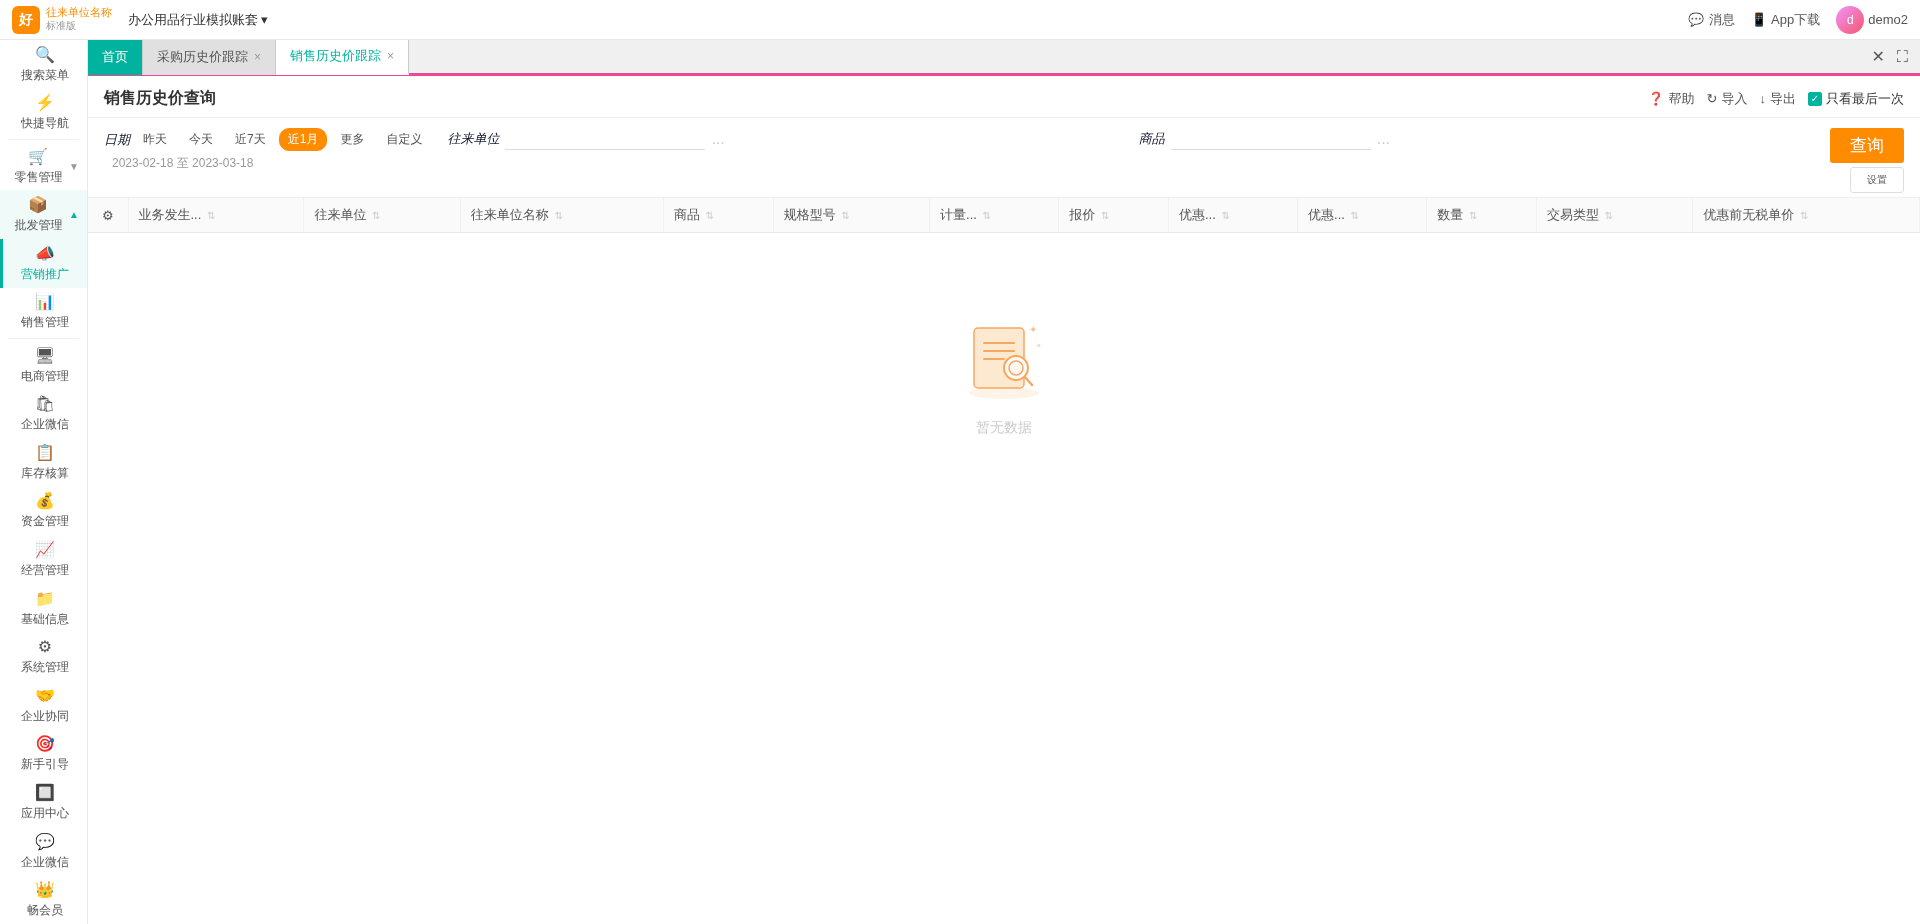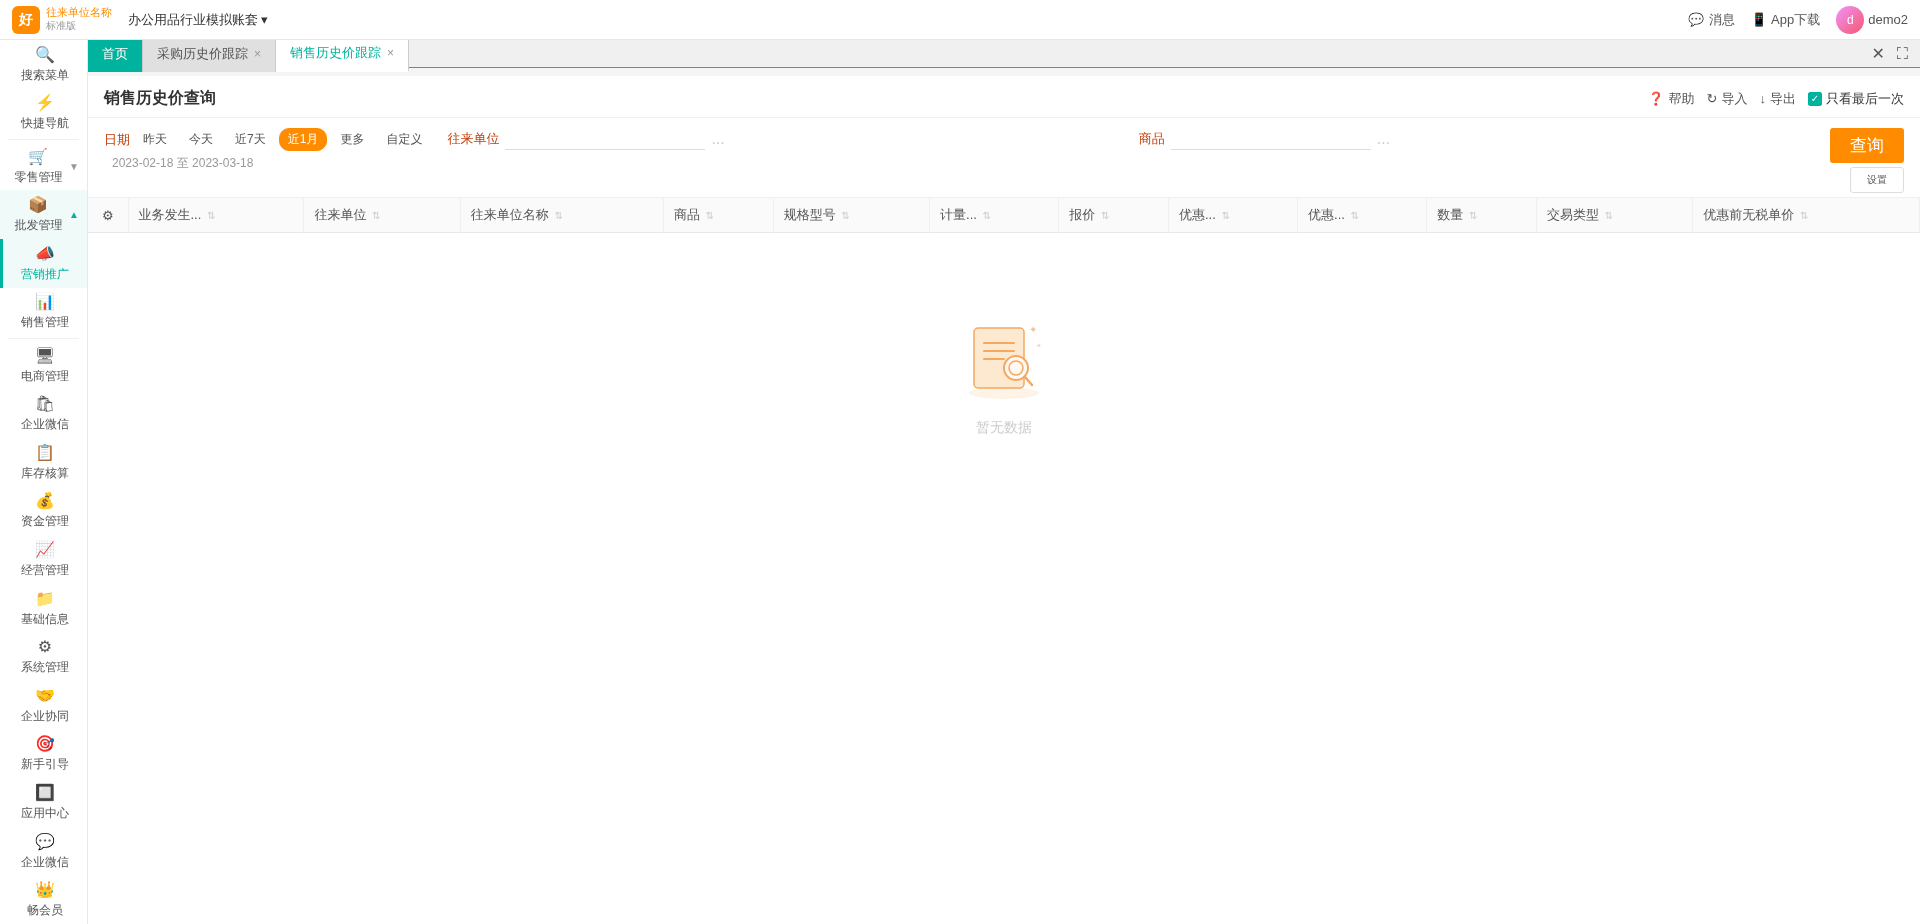--- a/index.html
+++ b/index.html
@@ -68,26 +68,26 @@
       border-left: 3px solid transparent;
     }
     .sidebar-item.active { color: #00b39e; border-left-color: #00b39e; background: #f0faf9; }
     .sidebar-item .icon { font-size: 16px; }
     .sidebar-divider { height: 1px; background: #f0f0f0; margin: 2px 8px; }
 
     
     .tab-bar {
       position: fixed;
       top: 40px; left: 88px; right: 0;
-      height: 28px;
+      height: 36px;
       background: #f0f0f0;
       display: flex;
       align-items: center;
       z-index: 40;
-      border-bottom: 1px solid #ec4899;
+      border-bottom: 3px solid #ec4899;
     }
     .tab {
       height: 36px;
       display: flex; align-items: center;
       padding: 0 14px;
       font-size: 13px;
       cursor: pointer;
       color: #555;
       background: #e0e0e0;
       border-right: 1px solid #ccc;
@@ -115,21 +115,21 @@
       padding: 12px 16px 8px;
       border-bottom: 1px solid #f0f0f0;
       display: flex; align-items: center; justify-content: space-between;
     }
     .page-title { font-size: 16px; font-weight: 600; color: #333; }
     .page-header-actions { display: flex; align-items: center; gap: 12px; }
     .header-action { display: flex; align-items: center; gap: 4px; color: #555; cursor: pointer; font-size: 13px; }
     .checkbox-label { display: flex; align-items: center; gap: 4px; font-size: 13px; color: #333; cursor: pointer; }
     .checkbox-checked { width: 14px; height: 14px; background: #00b39e; border: 1px solid #00b39e; border-radius: 2px; display: flex; align-items: center; justify-content: center; }
     .checkbox-checked::after { content: '✓'; color: white; font-size: 10px; }
-    .filter-label { color: #c2410c; font-size: 13px; }
+    .filter-label { color: #0f172a; font-size: 13px; font-style: italic; }
     .date-btn {
       padding: 2px 8px;
       border: 1px solid transparent;
       border-radius: 3px;
       cursor: pointer;
       font-size: 12px;
       color: #555;
       background: transparent;
     }
     .date-btn.active { background: #ff8c00; color: #fff; border-color: #ff8c00; border-radius: 10px; }

